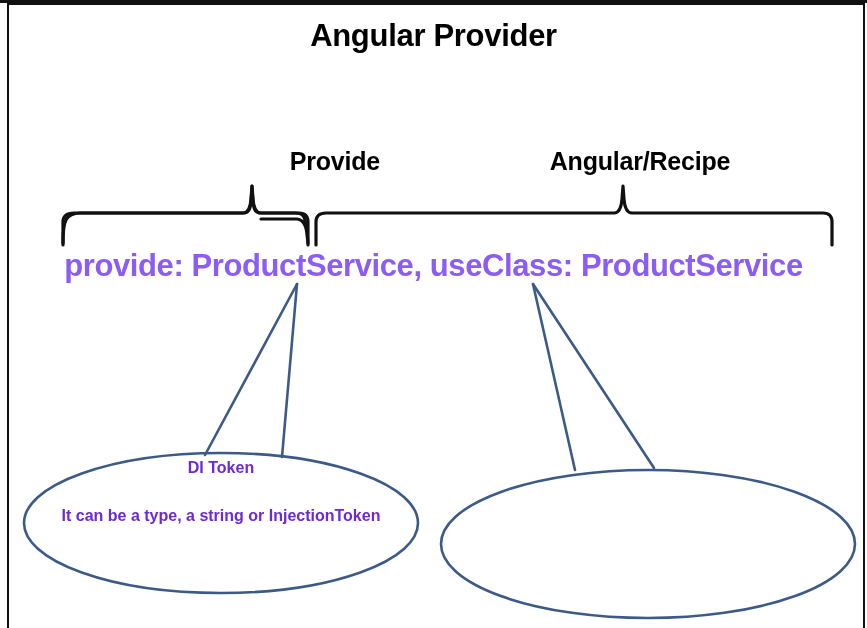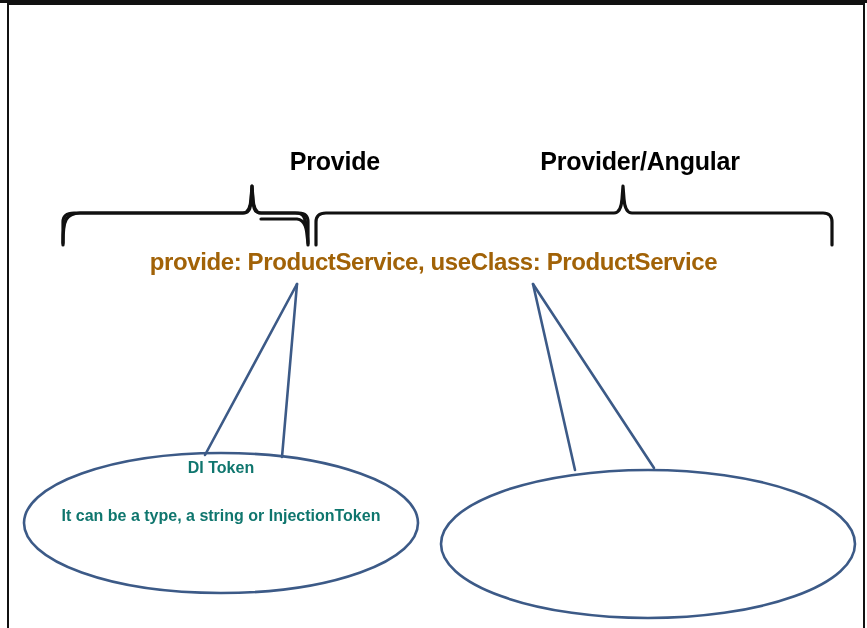--- a/index.html
+++ b/index.html
@@ -79,30 +79,30 @@
   #label-provider-recipe {
     left: 490px;
     top: 147px;
     width: 300px;
   }
 
   #code-line {
     left: 0px;
     top: 248px;
     width: 867px;
-    font-size: 24px;
+    font-size: 31px;
     font-weight: bold;
-    color: #a16207;
+    color: #8b5cf6;
     letter-spacing: -0.4px;
   }
 
   .callout-text {
     position: absolute;
     text-align: center;
-    color: #0f766e;
+    color: #6d28d9;
     font-weight: bold;
     line-height: 1.42;
   }
   #left-callout-title {
     left: 24px;
     top: 457px;
     width: 394px;
     font-size: 16px;
   }
   #left-callout-body {
@@ -119,23 +119,24 @@
   }
 </style>
 </head>
 <body>
 
 <div id="canvas">
 
   <div id="frame-top"></div>
   <div id="frame"></div>
 
+  <div class="txt" id="title">Angular Provider</div>
 
   <div class="txt brace-label" id="label-provide">Provide</div>
-  <div class="txt brace-label" id="label-provider-recipe">Provider/Angular</div>
+  <div class="txt brace-label" id="label-provider-recipe">Angular/Recipe</div>
 
   <svg class="layer" viewBox="0 0 867 628">
 
     <path d="M 63,243
              C 63,219 66,214 80,213
              L 243,213
              C 250,213 251,210 252,186
              C 253,210 254,213 261,213
              L 295,213
              C 303,213 305,216 306,226

